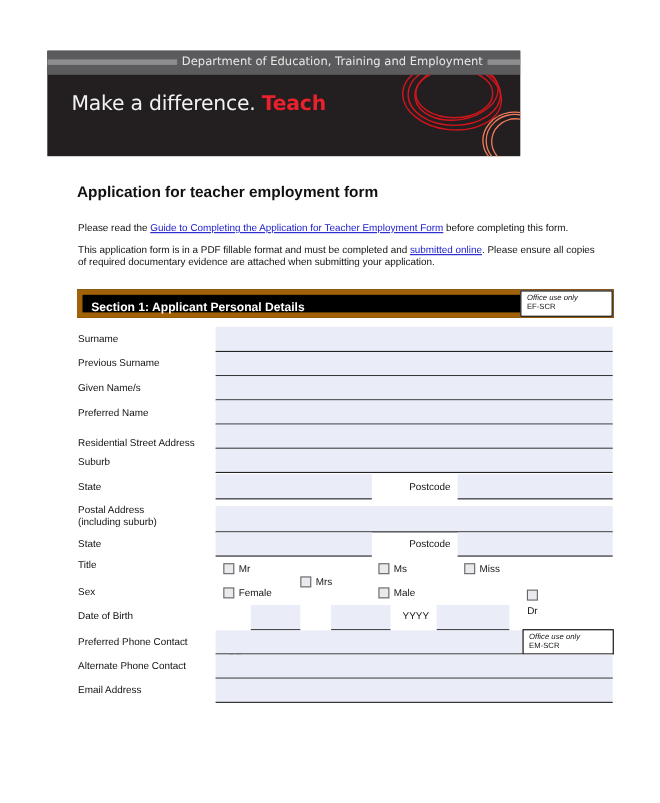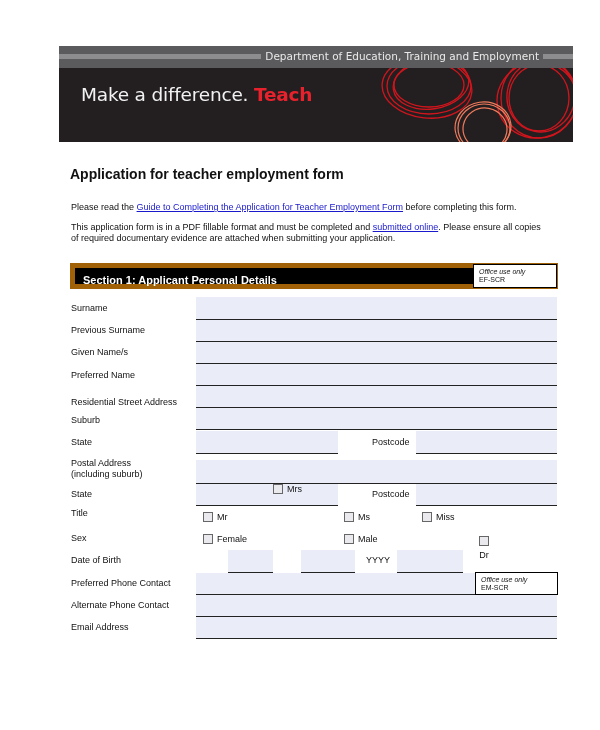--- a/index.html
+++ b/index.html
@@ -1,17 +1,17 @@
 <!DOCTYPE html>
 <html><head>
 <meta charset="utf-8">
 <style>
   html, body { margin:0; padding:0; background:#fff; }
   body { width:600px; height:730px; position:relative; overflow:hidden; font-family:"Liberation Sans", sans-serif; color:#111; }
-  .banner { position:absolute; left:59px; top:46px; width:514px; height:96px; background:#231f20; overflow:hidden; }
+  .banner { position:absolute; left:43px; top:46px; width:430px; height:96px; background:#231f20; overflow:hidden; }
   .banner-top { position:absolute; left:0; top:0; width:100%; height:22px; background:#5b5b5d; }
   .banner-top .stripe { position:absolute; top:8px; height:5px; background:#8d8d8f; }
   .banner-top .dept { position:absolute; right:30px; top:4px; font-size:10.5px; color:#e9e9e9; background:#5b5b5d; padding:0 4px; font-family:"DejaVu Sans", sans-serif; }
   .tagline { position:absolute; left:22px; top:38px; font-size:18.5px; color:#f2f2f2; font-family:"DejaVu Sans", sans-serif; letter-spacing:-0.2px; }
   .tagline .teach { color:#e8222c; font-weight:bold; }
   .subline { position:absolute; left:89px; top:61px; font-size:11.5px; color:#f0f0f0; font-family:"DejaVu Sans", sans-serif; }
   .circles { position:absolute; left:320px; top:22px; }
   .title { position:absolute; left:70px; top:166px; font-size:14px; font-weight:bold; }
   .para { position:absolute; left:71px; font-size:9px; line-height:11px; color:#111; }
   .para a { color:#1a1acc; text-decoration:underline; }
@@ -106,21 +106,21 @@
 <span class="lbl" style="top:489px;">State</span>
 <div class="field" style="left:196px;top:484px;width:142px;height:22px;"></div>
 <span class="inline-lbl" style="left:372px;top:489px;">Postcode</span>
 <div class="field" style="left:416px;top:484px;width:141px;height:22px;"></div>
 
 <span class="lbl" style="top:508px;">Title</span>
 <label class="cb" style="left:203px;top:512px;">
     <span class="box"></span>
     <span>Mr</span>
   </label>
-<label class="cb" style="left:273px;top:484px;">
+<label class="cb" style="left:273px;top:524px;">
     <span class="box"></span>
     <span>Mrs</span>
   </label>
 <label class="cb" style="left:344px;top:512px;">
     <span class="box"></span>
     <span>Ms</span>
   </label>
 <label class="cb" style="left:422px;top:512px;">
     <span class="box"></span>
     <span>Miss</span>

